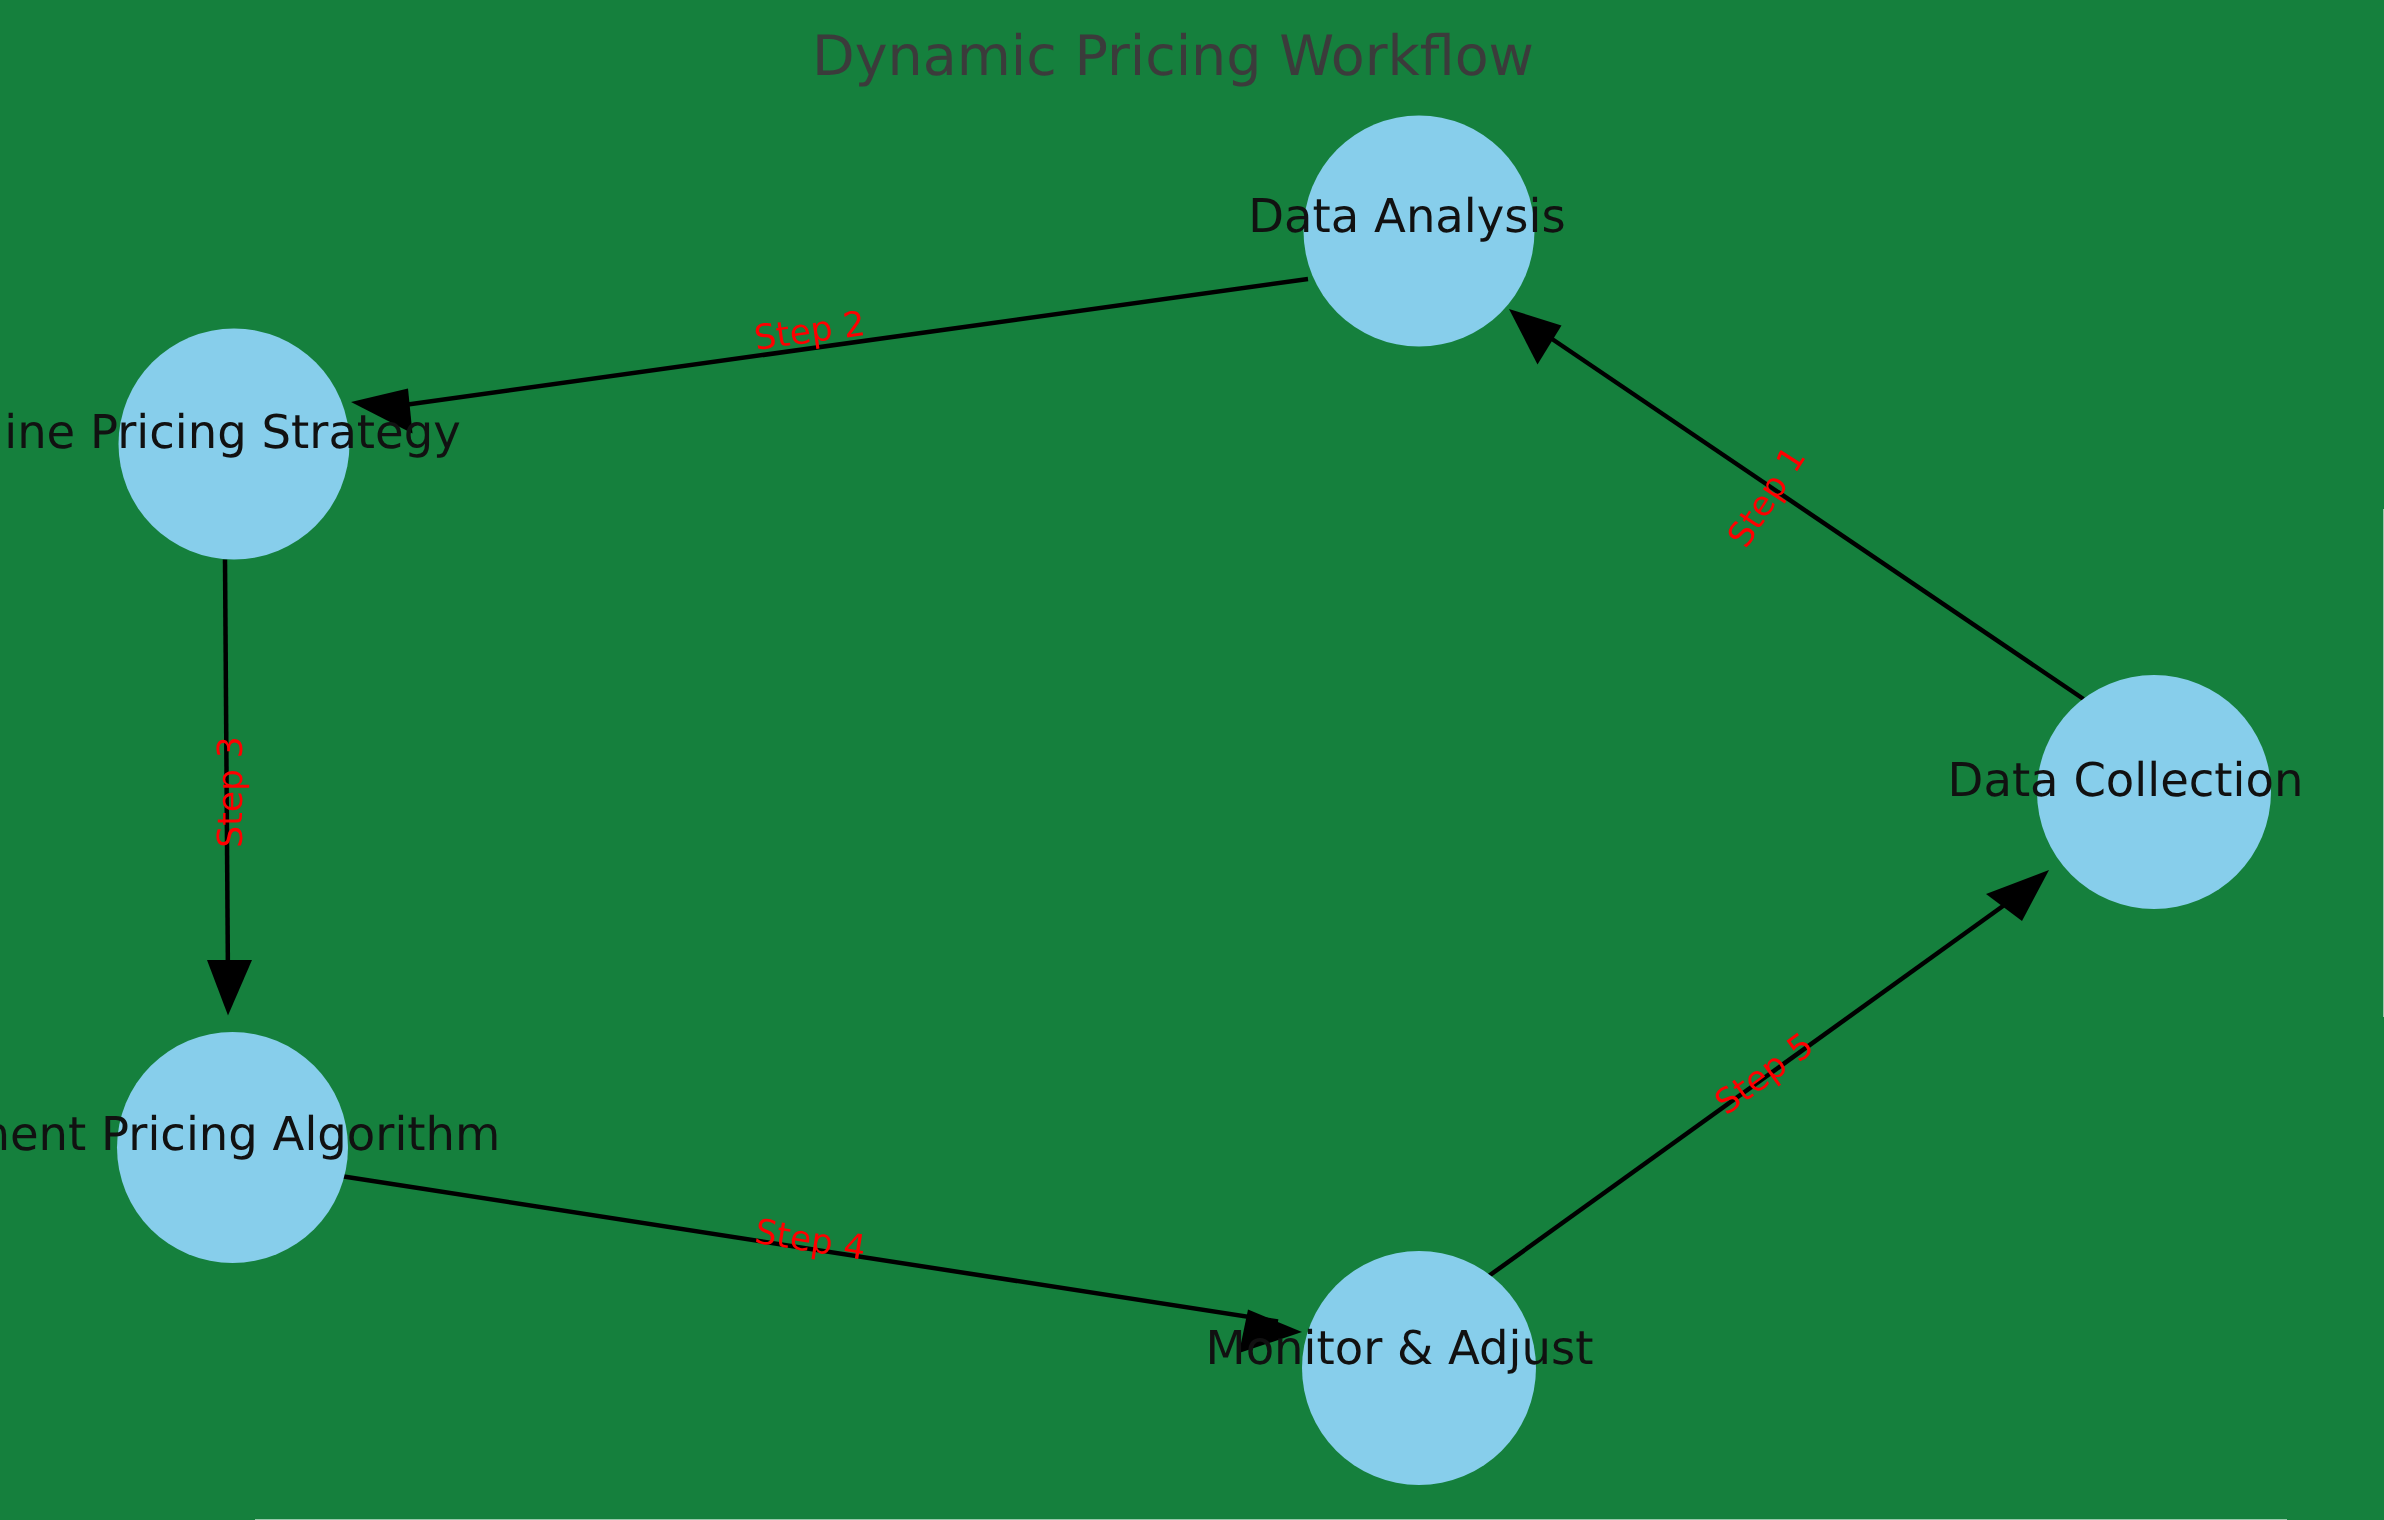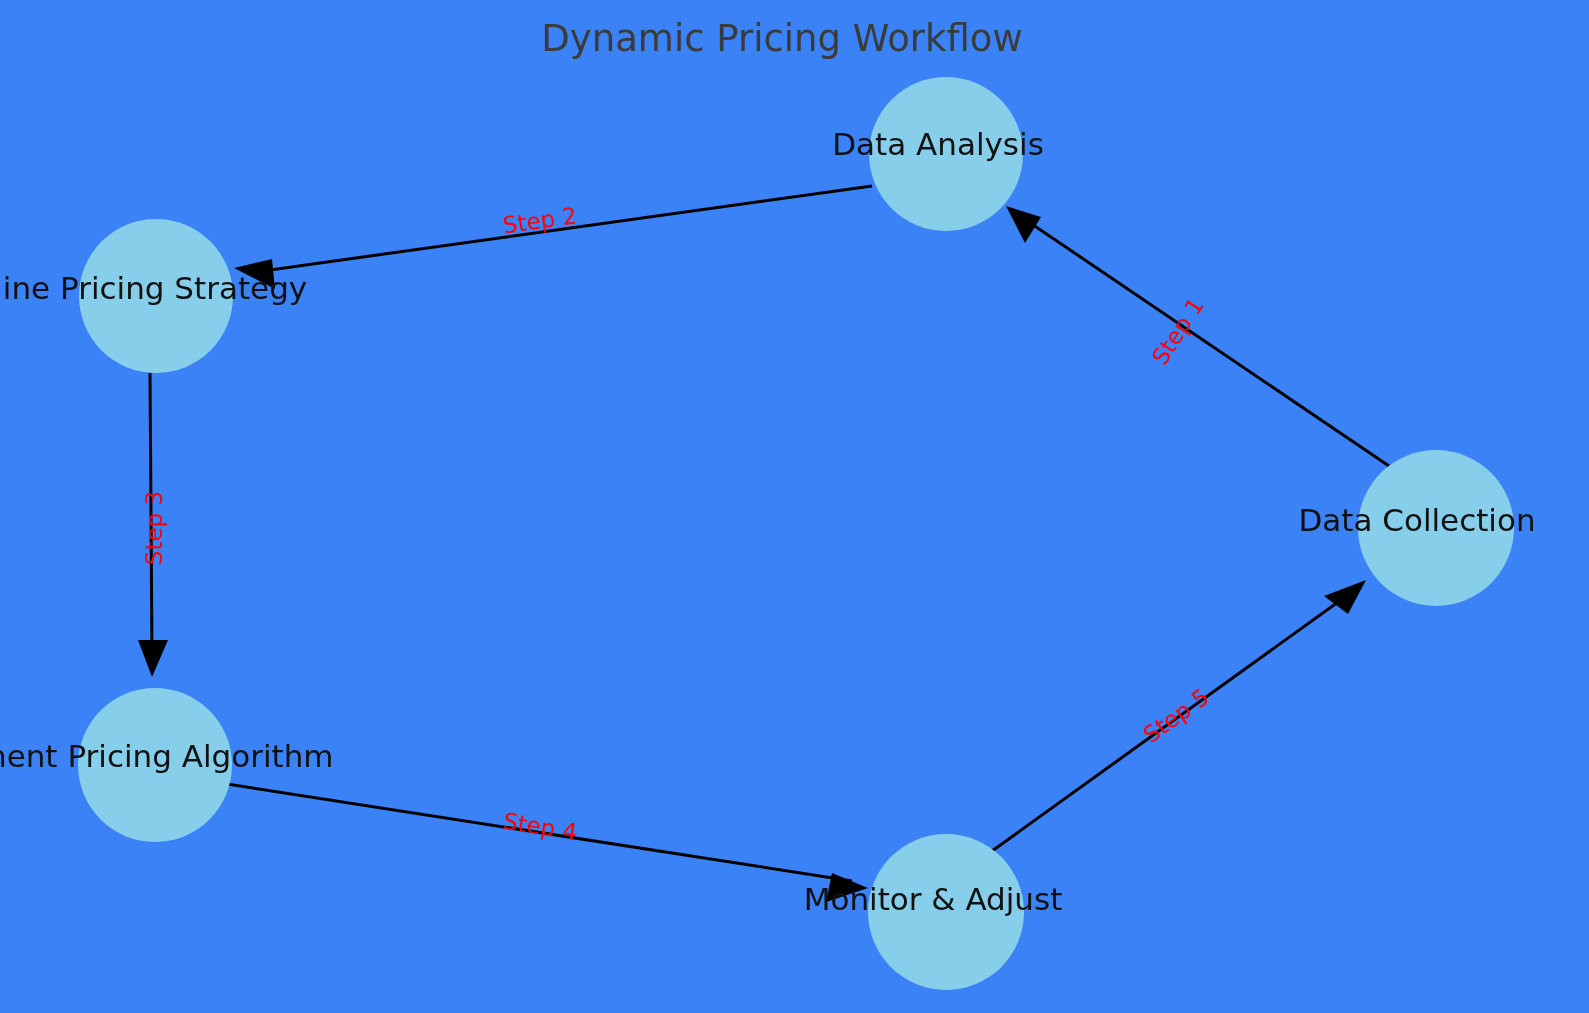--- a/index.html
+++ b/index.html
@@ -7,21 +7,21 @@
     padding: 0;
     background: #ffffff;
   }
   body {
     font-family: "DejaVu Sans", sans-serif;
   }
   #stage {
     position: relative;
     width: 1589px;
     height: 1013px;
-    background: #3b82f6;
+    background: #15803d;
     overflow: hidden;
   }
   #graph-svg {
     position: absolute;
     left: 0;
     top: 0;
     width: 1589px;
     height: 1013px;
     display: block;
   }

